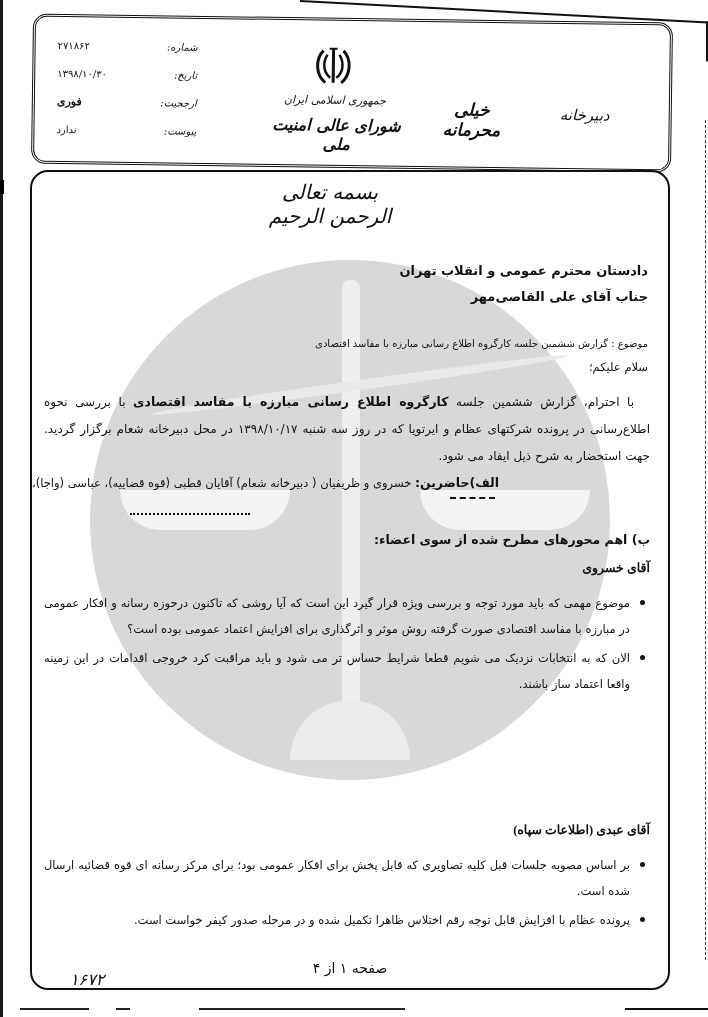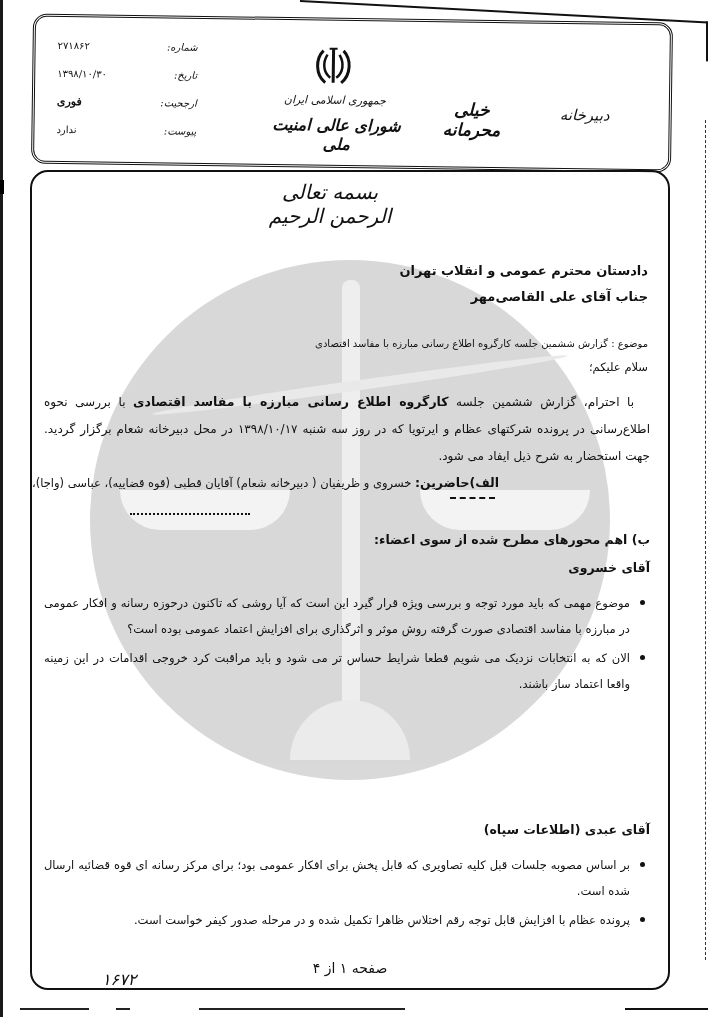--- a/index.html
+++ b/index.html
@@ -49,28 +49,28 @@
   .greeting { position: absolute; right: 60px; top: 360px; width: 560px; direction: rtl; text-align: right; font-size: 11.5px; z-index: 2; }
 
   .para { position: absolute; right: 58px; top: 388px; width: 606px; direction: rtl; text-align: justify; text-align-last: right; font-size: 12px; line-height: 27px; z-index: 2; }
   .para b { font-weight: bold; font-size: 12.5px; }
   .para .indent { display: inline-block; width: 16px; }
 
   .attendees { position: absolute; right: 70px; top: 470px; width: 606px; direction: rtl; text-align: left; font-size: 11.5px; line-height: 26px; z-index: 2; }
   .attendees b { font-weight: bold; font-size: 12.5px; }
 
   .section-b { position: absolute; right: 58px; top: 532px; width: 606px; direction: rtl; text-align: right; font-weight: bold; font-size: 12.5px; z-index: 2; }
-  .speaker { position: absolute; right: 58px; width: 606px; direction: rtl; text-align: right; font-weight: bold; font-size: 12.5px; z-index: 2; }
+  .speaker { position: absolute; right: 58px; width: 606px; direction: rtl; text-align: right; font-weight: bold; font-size: 12.5px; z-index: 2; font-family: Liberation Serif, serif; }
 
   .bullets { position: absolute; right: 58px; width: 606px; direction: rtl; text-align: justify; text-align-last: right; font-size: 11.5px; line-height: 26px; z-index: 2; list-style: none; }
   .bullets li { position: relative; padding-right: 20px; margin-bottom: 3px; }
   .bullets li::before { content: ""; position: absolute; right: 5px; top: 10px; width: 5px; height: 5px; border-radius: 50%; background: #111; }
 
   .page-footer { position: absolute; left: 300px; top: 960px; width: 100px; text-align: center; direction: rtl; font-size: 14px; z-index: 2; }
-  .handwritten-number { position: absolute; left: 70px; top: 970px; font-family: "DejaVu Serif", serif; font-style: italic; font-size: 16px; z-index: 2; letter-spacing: 2px; margin-left: 32px; }
+  .handwritten-number { position: absolute; left: 70px; top: 970px; font-family: "DejaVu Serif", serif; font-style: italic; font-size: 16px; z-index: 2; letter-spacing: 2px; }
 
   .redaction-dash { position: absolute; height: 1px; border-top: 2px dashed #111; z-index: 3; }
 </style>
 </head>
 <body>
 
 <div class="scan-left"></div>
 <div class="scan-left-gap"></div>
 <div class="scan-right"></div>
 <div class="scan-top"></div>

